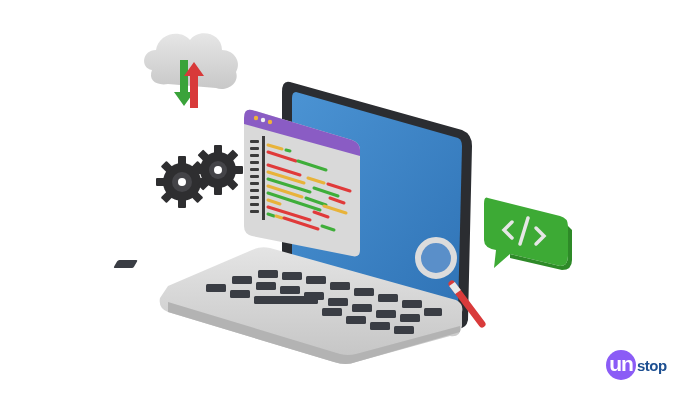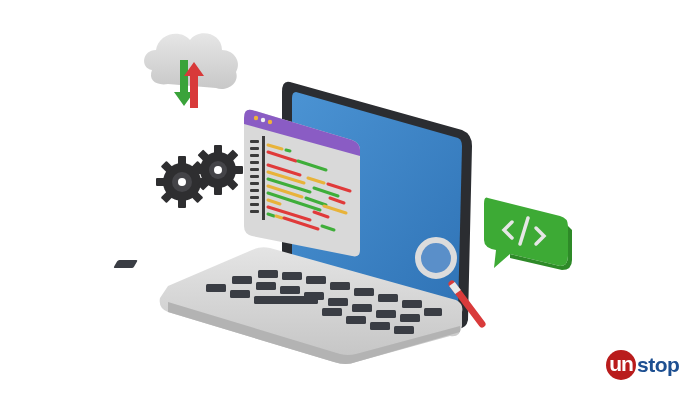--- a/index.html
+++ b/index.html
@@ -1,20 +1,20 @@
 <!DOCTYPE html>
 <html><head>
 <meta charset="utf-8">
 <style>
   html,body{margin:0;padding:0;background:#ffffff;}
   body{width:700px;height:400px;position:relative;overflow:hidden;font-family:"Liberation Sans",sans-serif;}
   .scene{position:absolute;left:0;top:0;width:700px;height:400px;}
   .logo{position:absolute;left:606px;top:349px;height:32px;display:flex;align-items:center;}
-  .logo-badge{width:30px;height:30px;border-radius:50%;background:#b91c1c;color:#fff;font-weight:bold;font-size:21px;line-height:28px;text-align:center;letter-spacing:-1px;}
-  .logo-rest{color:#1d4f91;font-weight:bold;font-size:21px;margin-left:1px;letter-spacing:-0.5px;}
+  .logo-badge{width:30px;height:30px;border-radius:50%;background:#8b5cf6;color:#fff;font-weight:bold;font-size:21px;line-height:28px;text-align:center;letter-spacing:-1px;}
+  .logo-rest{color:#1d4f91;font-weight:bold;font-size:15px;margin-left:1px;letter-spacing:-0.5px;}
 </style>
 </head>
 <body>
 
 <svg class="scene" viewBox="0 0 700 400" xmlns="http://www.w3.org/2000/svg">
   <defs>
     <linearGradient id="scr" x1="0" y1="0" x2="1" y2="1">
       <stop offset="0" stop-color="#4b93d3"></stop>
       <stop offset="1" stop-color="#2f73b6"></stop>
     </linearGradient>

